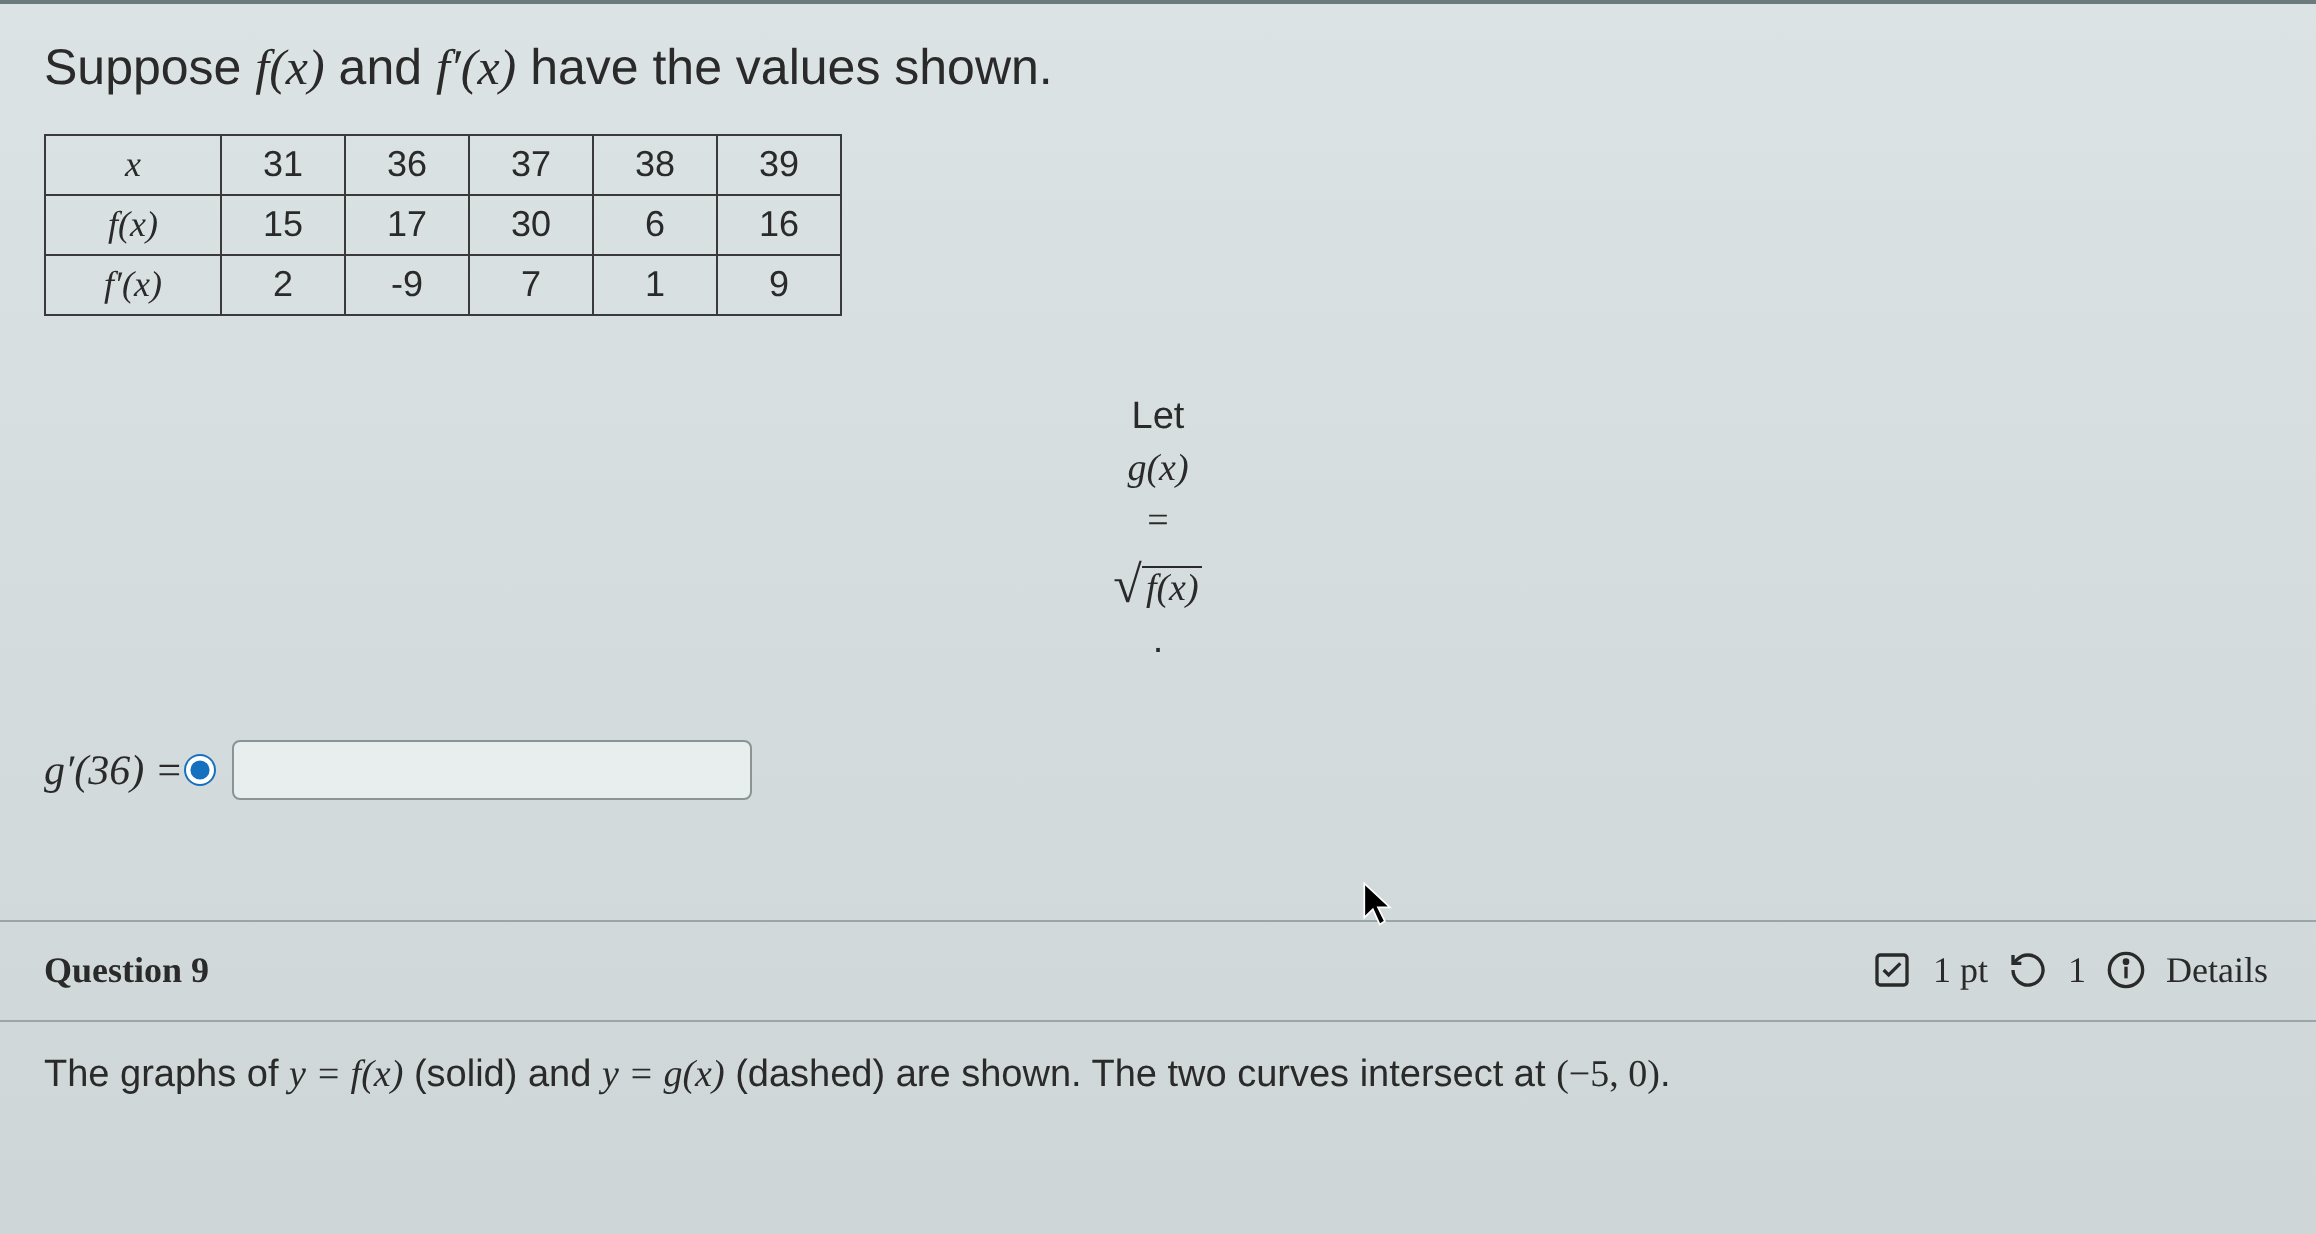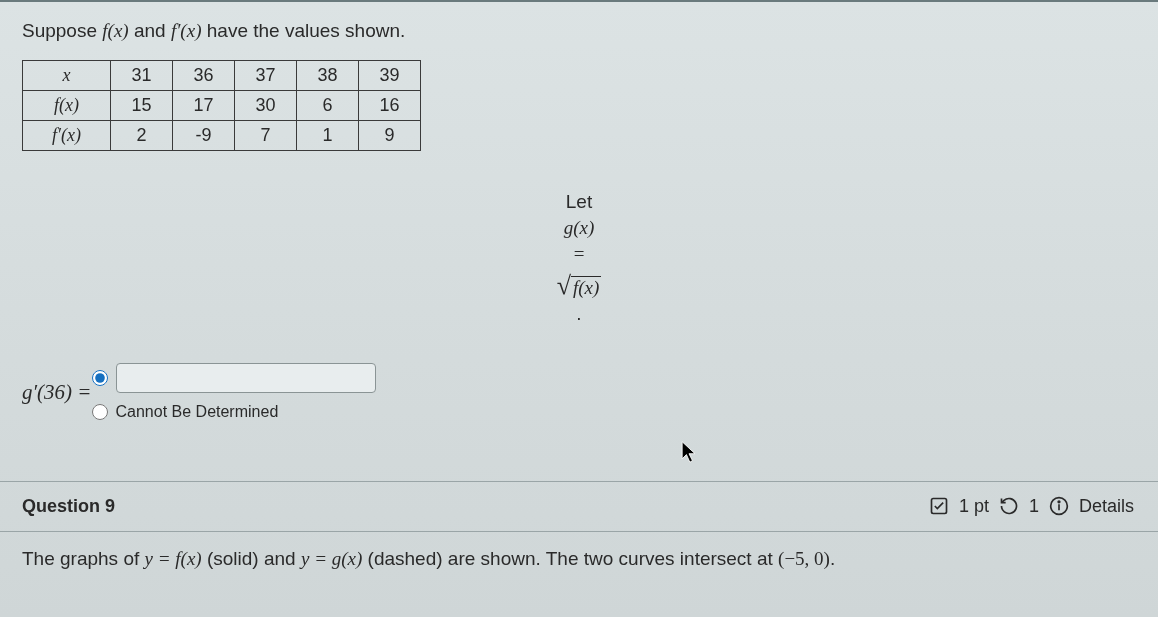--- a/index.html
+++ b/index.html
@@ -7,21 +7,21 @@
   font-family: Arial, Helvetica, sans-serif;
   background: linear-gradient(180deg, #dce3e4 0%, #d5dcdd 50%, #cfd6d7 100%);
   width: 1158px;
   height: 617px;
   position: relative;
   color: #2a2a2a;
   overflow: hidden;
 }
 .top-border { border-top: 2px solid #6a7a7d; width: 100%; height: 2px; }
 .content { padding: 18px 22px 0 22px; }
-.prompt { font-size: 19px; margin-bottom: 18px; }
+.prompt { font-size: 25px; margin-bottom: 18px; }
 .math-i { font-family: 'Times New Roman', serif; font-style: italic; }
 .math { font-family: 'Times New Roman', serif; }
 table.data {
   border-collapse: collapse;
   margin-bottom: 40px;
 }
 table.data td {
   border: 1px solid #3a3a3a;
   width: 62px;
   height: 30px;
@@ -46,21 +46,21 @@
 input[type=radio]{ width:16px; height:16px; accent-color:#1670c0; }
 input[type=text]{
   width: 260px; height: 30px;
   border:1px solid #8a9495;
   border-radius:4px;
   background:#e8edee;
   padding:0 6px;
   font-size:15px;
 }
 .divider { border-top:1px solid #9aa5a7; margin: 0 0 0 0; }
-.q-header { display:flex; justify-content:space-between; align-items:center; padding: 14px 24px 14px 22px;}
+.q-header { display:flex; justify-content:space-between; align-items:center; padding: 14px 24px 14px 22px; font-family: Liberation Serif, serif;}
 .q-title { font-size:18px; font-weight:bold; color:#2a2a2a;}
 .q-meta { display:flex; align-items:flex-start; gap:10px; font-size:18px; color:#2a2a2a;}
 .icon { display:inline-flex; width:20px; height:20px; }
 .q-body { padding: 0 22px 0 22px; font-size:19px; }
 .cursor {
   position:absolute; left:680px; top:440px; width:18px; height:24px;
 }
 .cursor svg { width:100%; height:100%; }
 .pt-icon svg, .retry-icon svg, .info-icon svg { width:20px; height:20px; }
 </style>
@@ -114,24 +114,20 @@
       <span>.</span>
   </div>
 
   <div class="answer-row">
     <span class="gprime">g′(36) = </span>
     <div class="opts">
       <div class="opt">
         <input type="radio" name="ans" checked="" style="">
         <input type="text" value="" style="">
       </div>
-      <div class="opt">
-        <input type="radio" name="ans" style="">
-        <span>Cannot Be Determined</span>
-      </div>
     </div>
   </div>
 </div>
 
 <div class="divider"></div>
 
 <div class="q-header">
   <div class="q-title">Question 9</div>
   <div class="q-meta">
     <span class="icon pt-icon">

